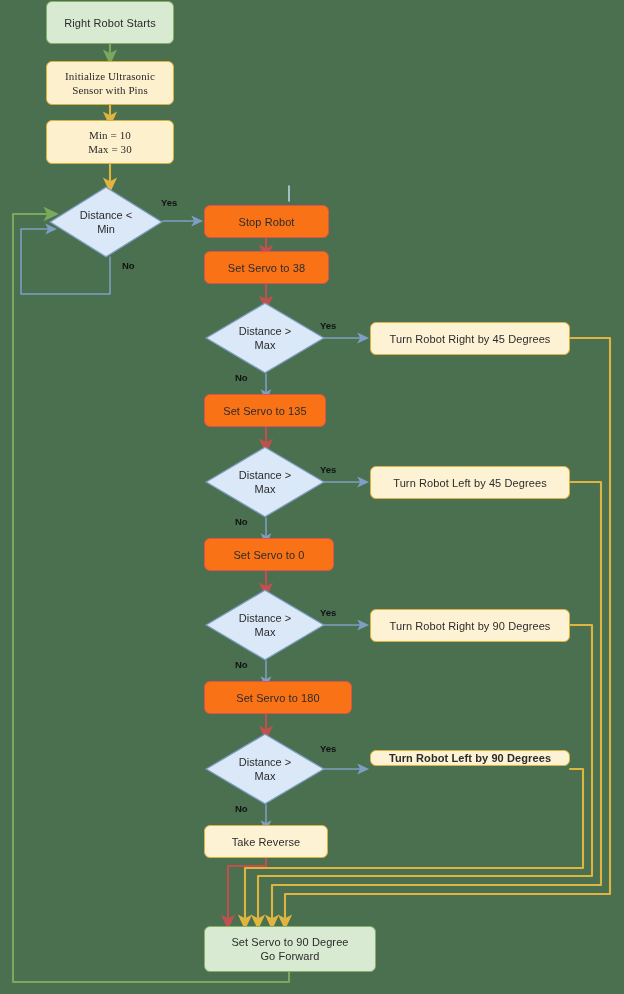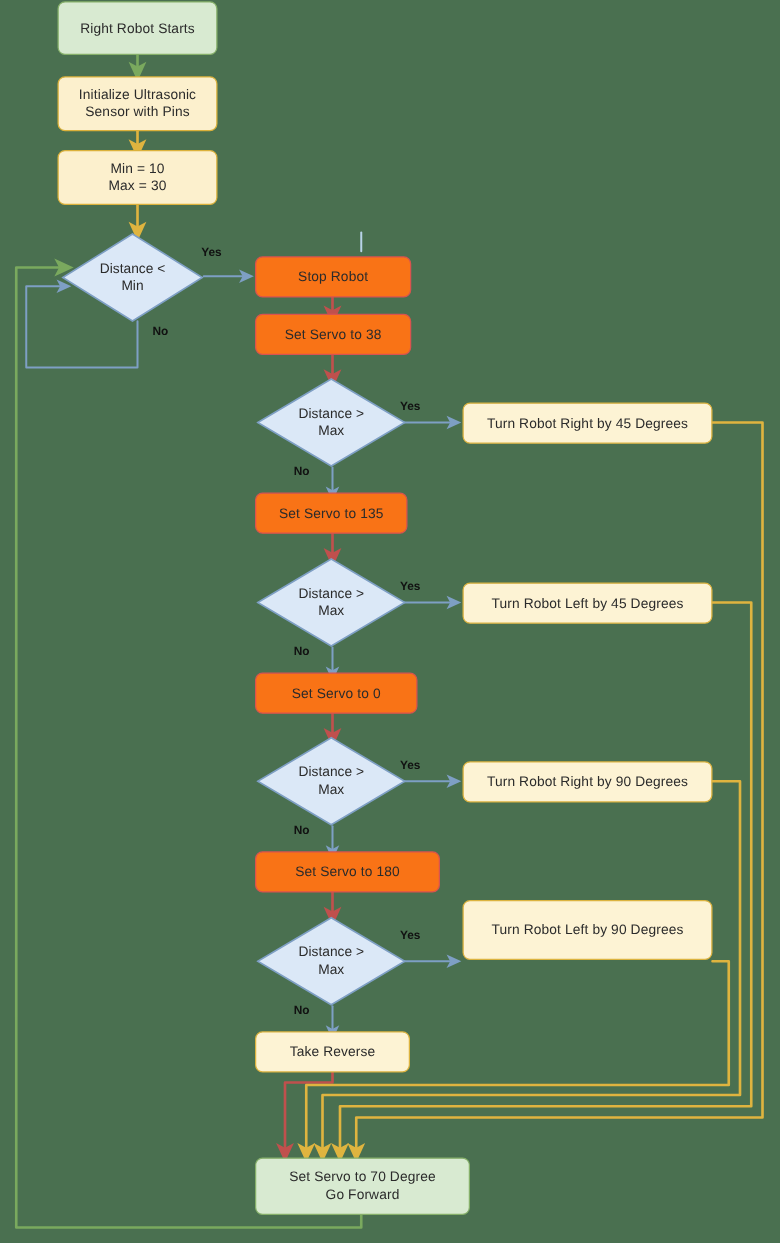--- a/index.html
+++ b/index.html
@@ -39,20 +39,21 @@
     white-space: pre-line;
     z-index: 3;
   }
   .node.start, .node.end {
     background: #d8ead1;
     border: 1.3px solid #86b06a;
   }
   .node.process-yellow {
     background: #fcf0cd;
     border: 1.3px solid #dbb13b;
+    font-family: Liberation Serif, serif;
   }
   .node.process-red {
     background: #f97316;
     border: 1.3px solid #d9534f;
   }
   .node.action-yellow {
     background: #fdf3d4;
     border: 1.3px solid #dcb340;
   }
   .diamond {
@@ -240,30 +241,30 @@
   </div>
 
   <div class="diamond" style="left:205px; top:733px; width:120px; height:72px;">
     <svg class="shape" viewBox="0 0 120 72">
       <polygon points="60,1.2 118.8,36 60,70.8 1.2,36" fill="#dbe8f7" stroke="#7e9fc4" stroke-width="1.3"></polygon>
     </svg>
     <div class="dlabel">Distance &gt;
 Max</div>
   </div>
 
-  <div class="node action-yellow" style="left:370px; top:720px; width:200px; height:48px;">
+  <div class="node action-yellow" style="left:370px; top:750px; width:200px; height:16px;font-weight:bold;">
     <span>Turn Robot Left by 90 Degrees</span>
   </div>
 
   <div class="node action-yellow" style="left:204px; top:825px; width:124px; height:33px;">
     <span>Take Reverse</span>
   </div>
 
   <div class="node end" style="left:204px; top:926px; width:172px; height:46px;">
-    <span>Set Servo to 70 Degree
+    <span>Set Servo to 90 Degree
 Go Forward</span>
   </div>
 
   <div class="edge-label" style="left:161px; top:198px;">Yes</div>
   <div class="edge-label" style="left:122px; top:261px;">No</div>
 
   <div class="edge-label" style="left:320px; top:321px;">Yes</div>
   <div class="edge-label" style="left:235px; top:373px;">No</div>
 
   <div class="edge-label" style="left:320px; top:465px;">Yes</div>

